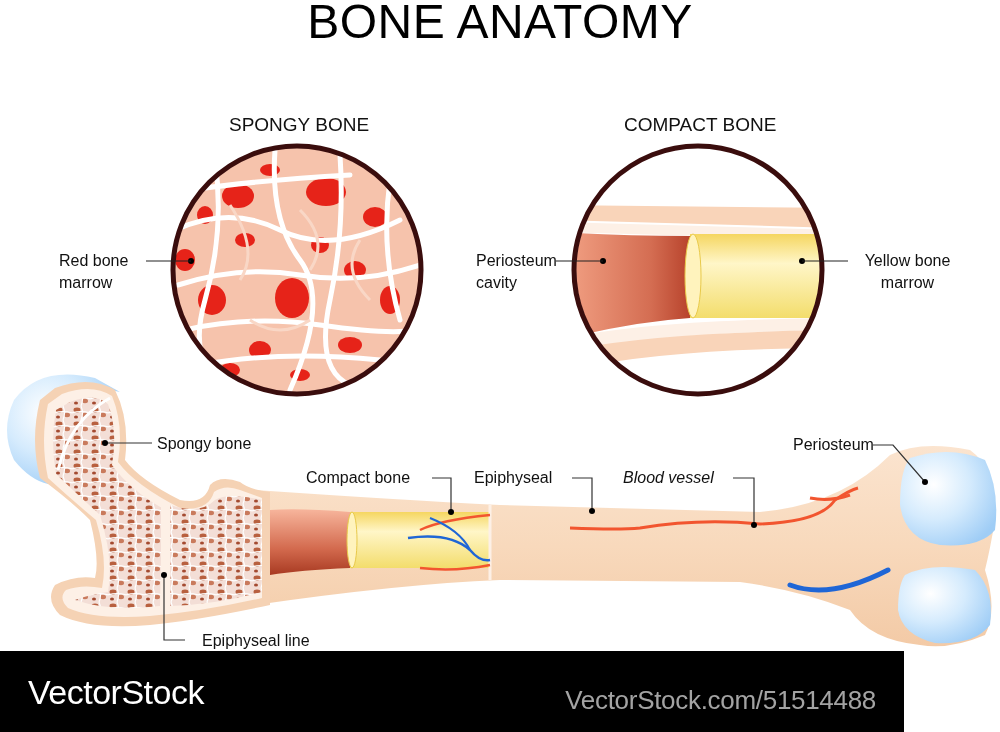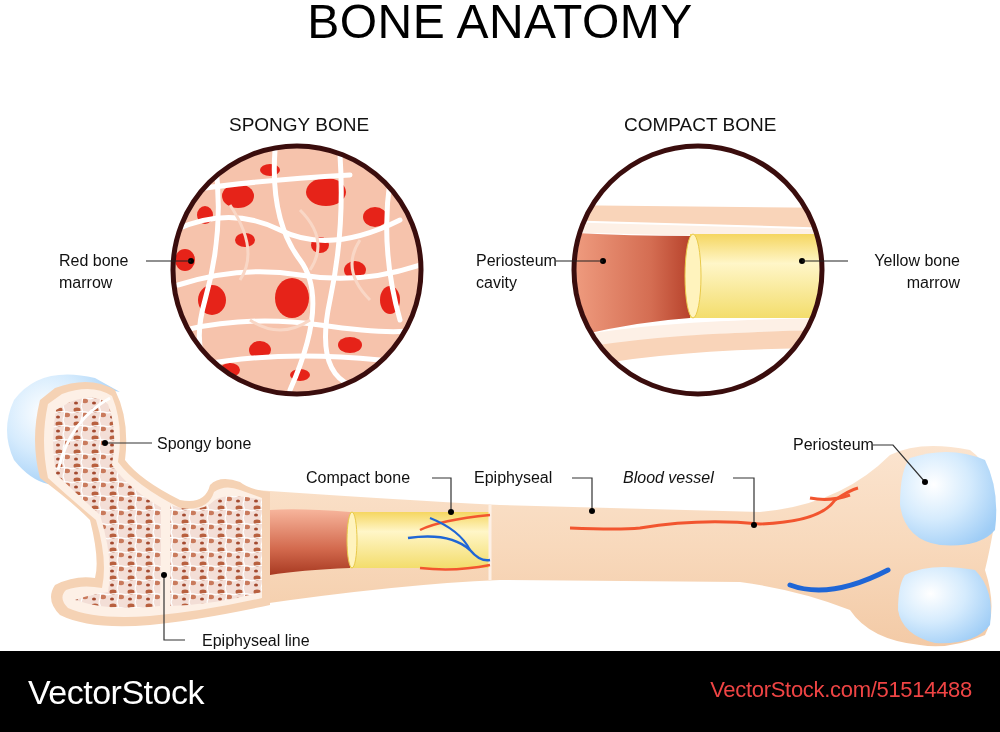--- a/index.html
+++ b/index.html
@@ -2,25 +2,25 @@
 <html><head>
 <meta charset="utf-8">
 <style>
   html, body { margin: 0; padding: 0; background: #ffffff; }
   body { width: 1000px; height: 732px; position: relative; overflow: hidden;
          font-family: "Liberation Sans", sans-serif; color: #111; }
   .title { position: absolute; left: 0; top: -6px; width: 1000px; text-align: center;
            font-size: 48px; letter-spacing: 0.5px; font-weight: normal; color: #000; }
   .section-title { position: absolute; font-size: 19px; color: #111; white-space: nowrap; }
   .label { position: absolute; font-size: 16px; line-height: 22px; color: #111; white-space: nowrap; }
-  .label.right { text-align: right; }
+  .label.right { text-align: center; }
   svg.art { position: absolute; left: 0; top: 0; }
-  .footer { position: absolute; left: 0; top: 651px; width: 1000px; height: 81px; background: #000; }
+  .footer { position: absolute; left: 0; top: 651px; width: 904px; height: 81px; background: #000; }
   .brand { position: absolute; left: 28px; top: 22px; color: #fff; font-size: 34px; letter-spacing: -0.5px; }
-  .ref { position: absolute; right: 28px; top: 26px; color: #ef4444; font-size: 22px; letter-spacing: -0.3px; }
+  .ref { position: absolute; right: 28px; top: 34px; color: #a3a3a3; font-size: 26px; letter-spacing: -0.3px; }
 </style>
 </head>
 <body>
 
 <div class="title">BONE ANATOMY</div>
 
 <svg class="art" width="1000" height="732" viewBox="0 0 1000 732">
   <defs>
     <radialGradient id="cartGrad" cx="0.35" cy="0.35" r="0.75">
       <stop offset="0" stop-color="#ffffff"></stop>

